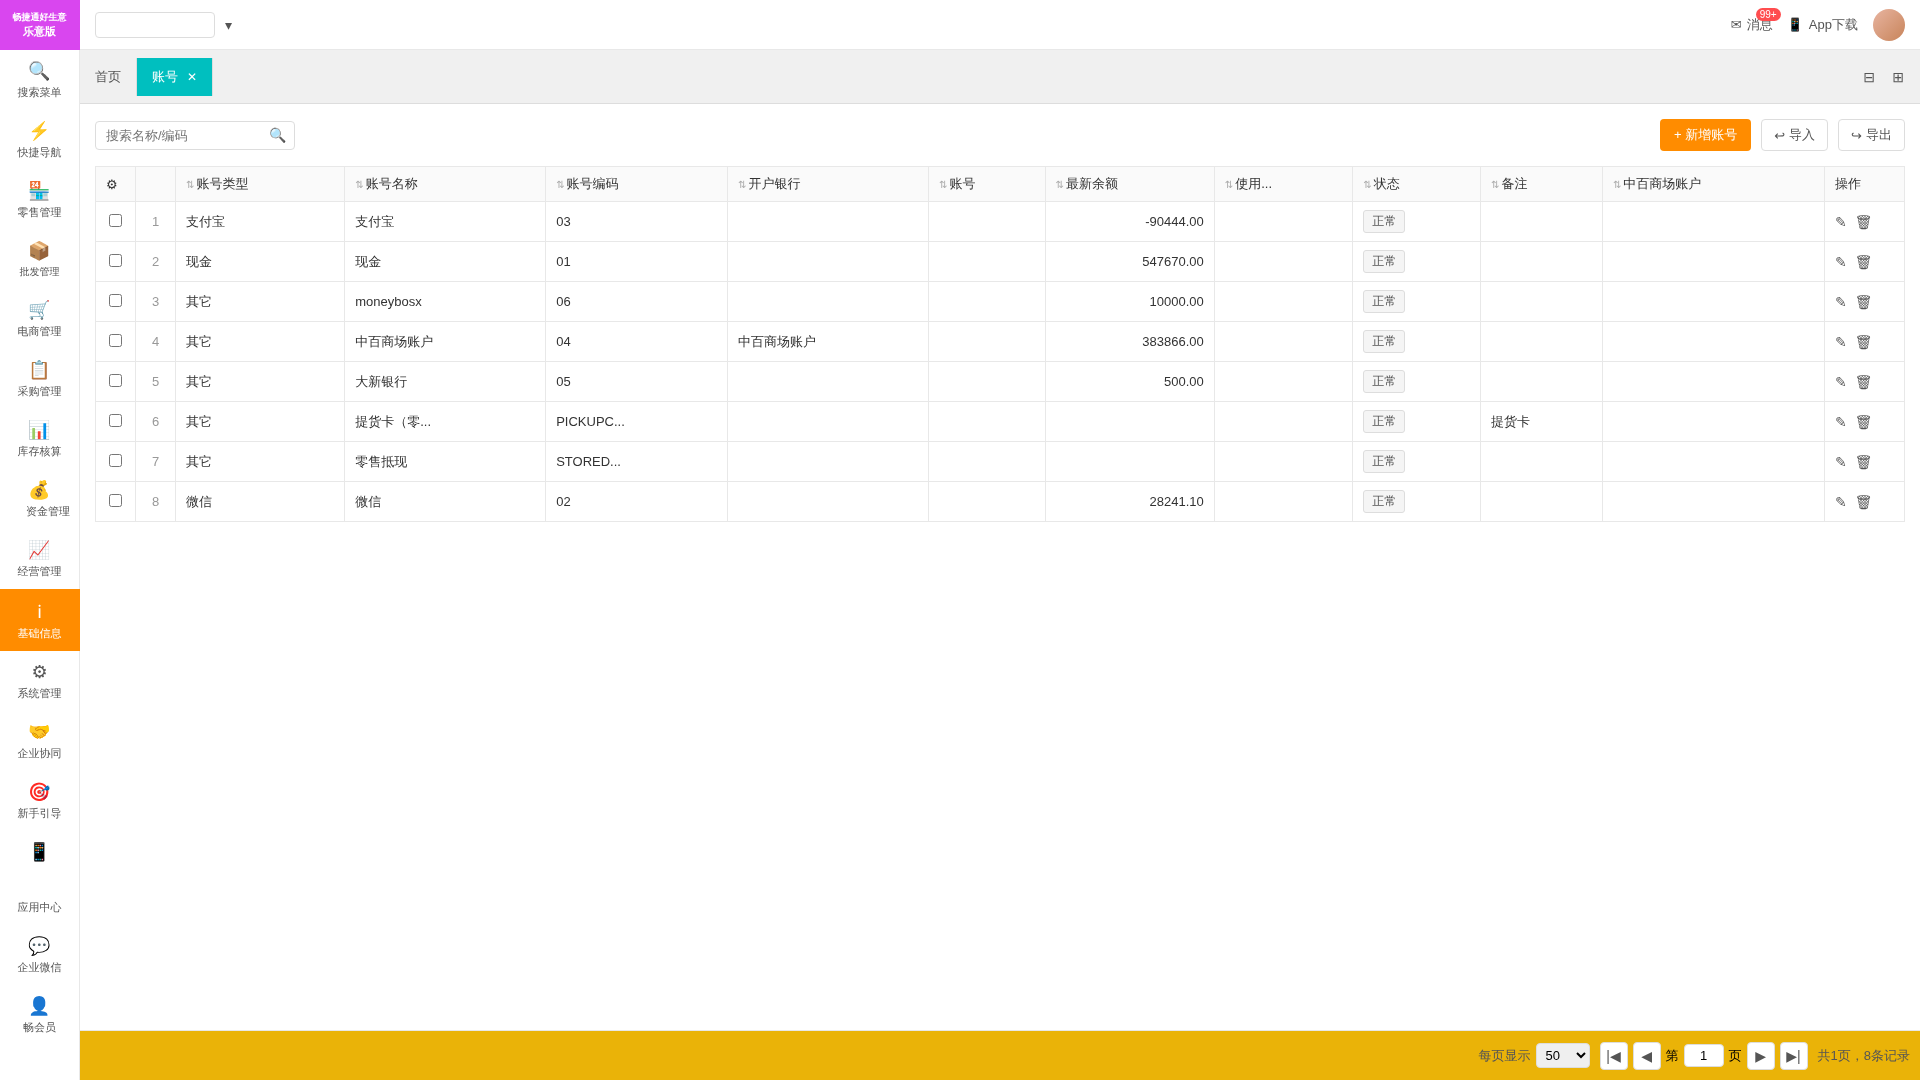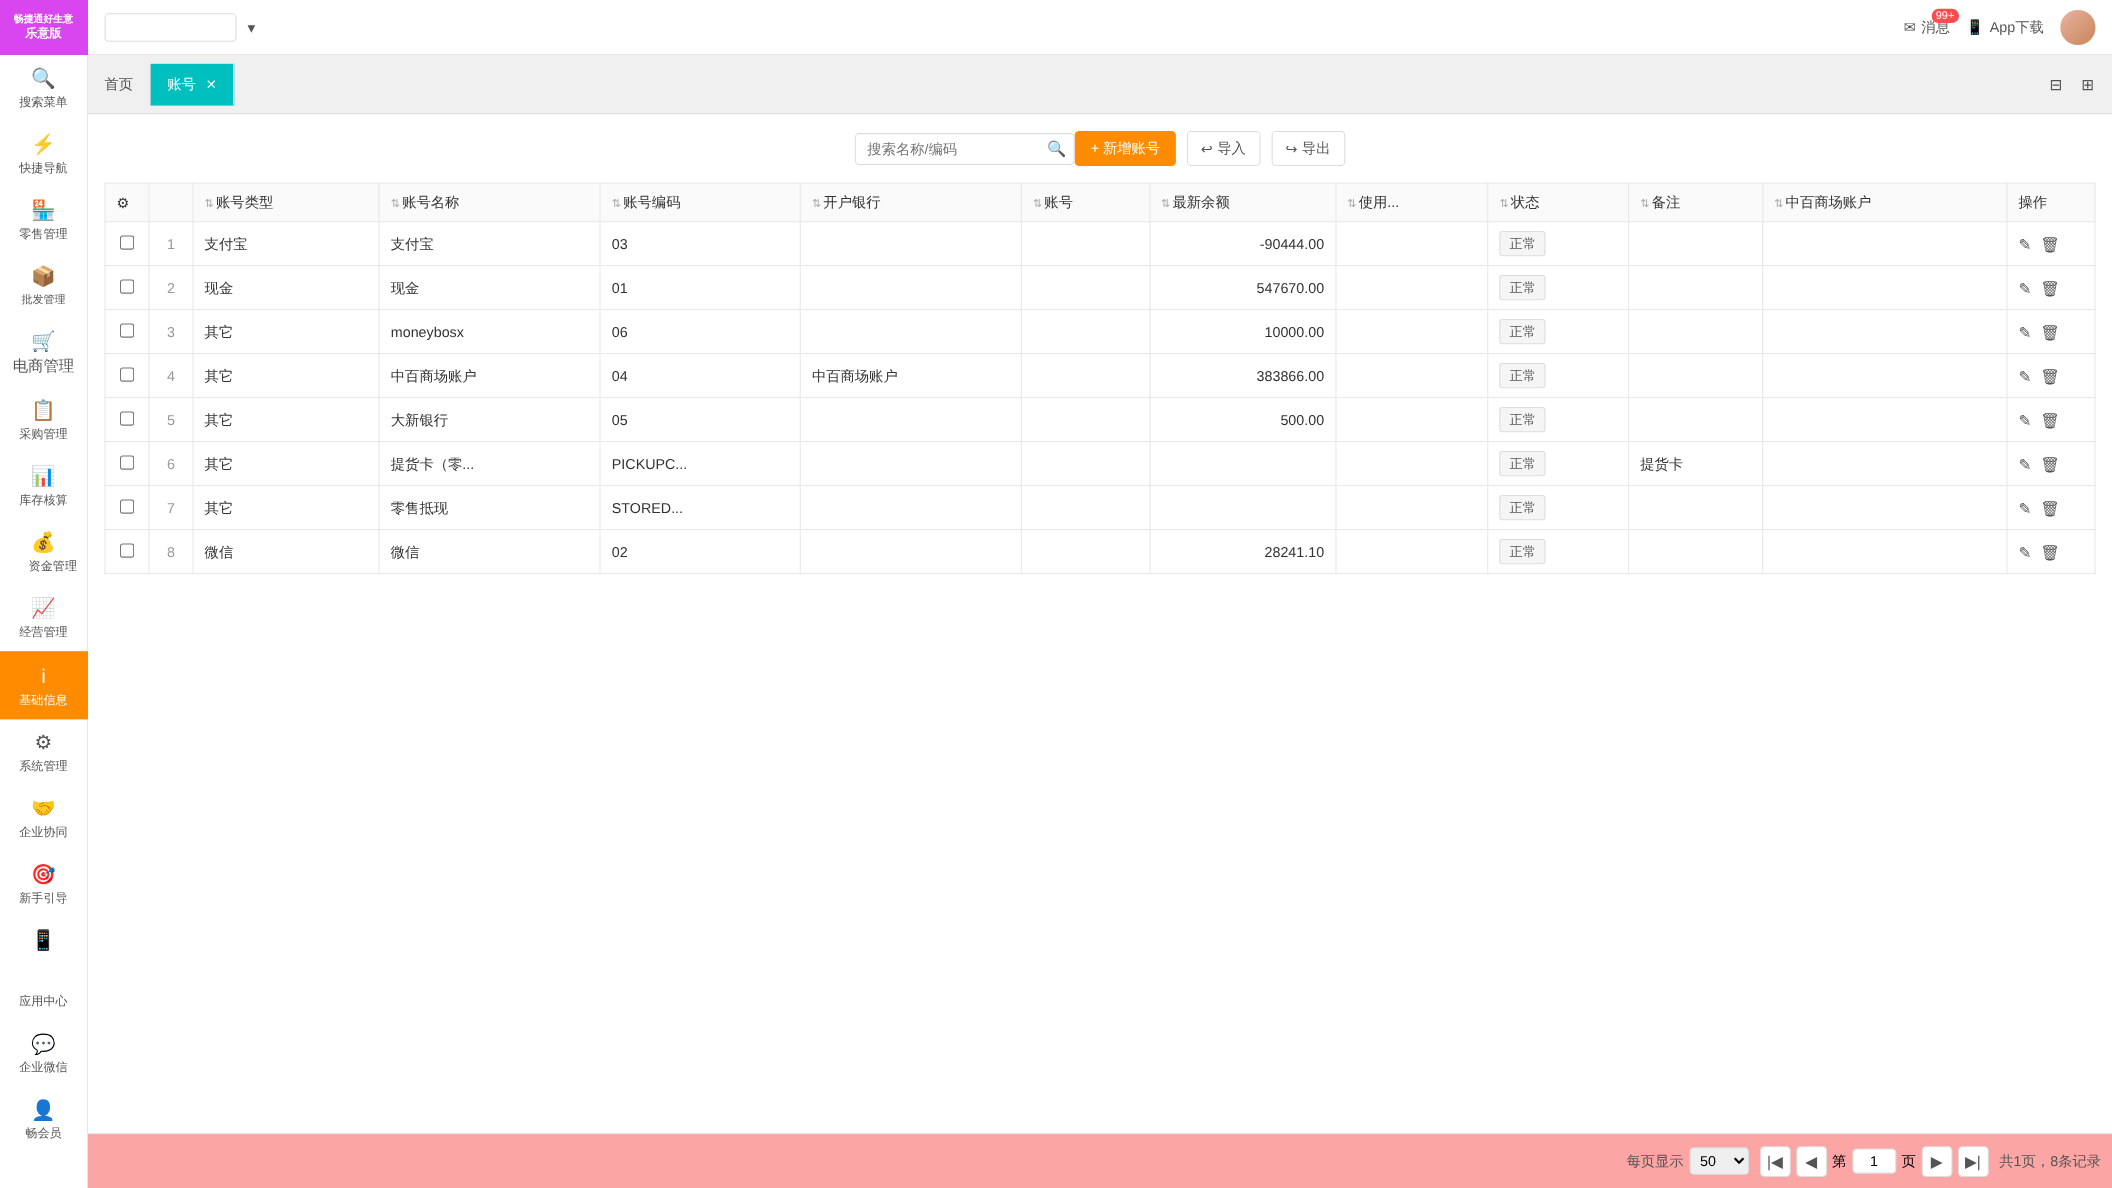--- a/index.html
+++ b/index.html
@@ -158,21 +158,21 @@
       flex: 1;
       padding: 15px;
       overflow-y: auto;
       background: #fff;
     }
 
     
     .toolbar {
       display: flex;
       align-items: center;
-      justify-content: center;
+      justify-content: space-between;
       margin-bottom: 15px;
     }
     .search-input-wrap {
       position: relative;
       display: flex;
       align-items: center;
     }
     .search-input {
       border: 1px solid #ddd;
       border-radius: 4px;
@@ -260,21 +260,21 @@
 
     
     .pagination-bar {
       height: 50px;
       display: flex;
       align-items: center;
       justify-content: flex-end;
       gap: 10px;
       padding: 0 10px;
       border-top: 1px solid #e8e8e8;
-      background: #fca5a5;
+      background: #eab308;
       flex-shrink: 0;
     }
     .page-size-wrap { display: flex; align-items: center; gap: 5px; color: #555; }
     .page-size-select {
       border: 1px solid #ddd;
       border-radius: 4px;
       padding: 3px 5px;
       font-size: 13px;
       cursor: pointer;
       outline: none;
@@ -326,21 +326,21 @@
   <div class="sidebar-item">
     <span class="icon">🏪</span>
     <span style="font-size:11px;">零售管理</span>
   </div>
   <div class="sidebar-item">
     <span class="icon">📦</span>
     <span style="font-size:10px;">批发管理</span>
   </div>
   <div class="sidebar-item">
     <span class="icon">🛒</span>
-    <span style="font-size:14px;">电商管理</span>
+    <span style="font-size:11px;">电商管理</span>
   </div>
   <div class="sidebar-item">
     <span class="icon">📋</span>
     <span style="font-size:11px;">采购管理</span>
   </div>
   <div class="sidebar-item">
     <span class="icon">📊</span>
     <span style="font-size:11px;">库存核算</span>
   </div>
   <div class="sidebar-item">

